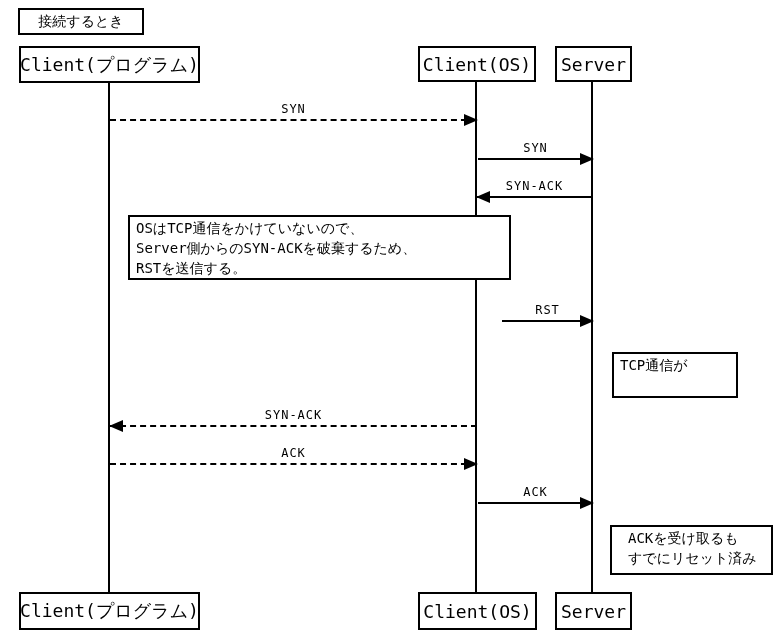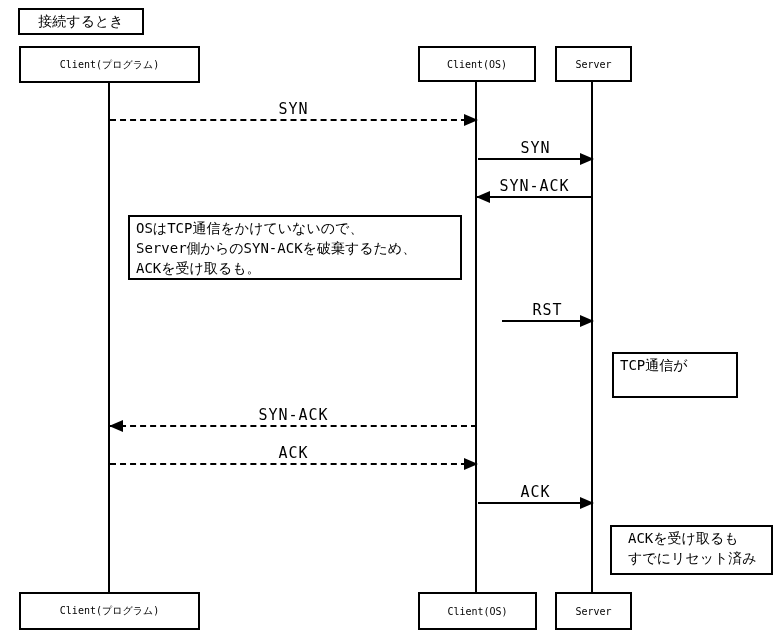--- a/index.html
+++ b/index.html
@@ -17,21 +17,21 @@
     overflow: hidden;
   }
   .box {
     position: absolute;
     border: 2px solid #000000;
     background: #ffffff;
     box-sizing: border-box;
     display: flex;
     align-items: center;
     justify-content: center;
-    font-size: 10px;
+    font-size: 18px;
     white-space: nowrap;
   }
   .note {
     position: absolute;
     border: 2px solid #000000;
     background: #ffffff;
     box-sizing: border-box;
     font-size: 14px;
     line-height: 20px;
     padding: 1px 6px;
@@ -43,21 +43,21 @@
     background: #000000;
   }
   .msg {
     position: absolute;
     box-sizing: border-box;
   }
   .msg-label {
     height: 19px;
     line-height: 19px;
     text-align: center;
-    font-size: 15px;
+    font-size: 12px;
     letter-spacing: 1px;
   }
   .msg-line {
     height: 0;
     border-top: 2px solid #000000;
   }
   .msg-line.dashed {
     border-top-style: dashed;
   }
   .arrowhead {
@@ -87,21 +87,21 @@
   #lifeline-program   { left: 108px; top: 83px;  height: 509px; }
   #lifeline-os        { left: 475px; top: 82px;  height: 510px; }
   #lifeline-server    { left: 591px; top: 82px;  height: 510px; }
   #msg-0 { left: 110px; top: 100px; width: 367px; }
   #msg-1 { left: 478px; top: 139px; width: 115px; }
   #msg-2 { left: 477px; top: 177px; width: 115px; }
   #msg-3 { left: 478px; top: 301px; width: 115px; padding-left: 24px; }
   #msg-4 { left: 110px; top: 406px; width: 367px; }
   #msg-5 { left: 110px; top: 444px; width: 367px; }
   #msg-6 { left: 478px; top: 483px; width: 115px; }
-  #note-os    { left: 128px; top: 215px; width: 334px; height: 65px; }
+  #note-os    { left: 128px; top: 215px; width: 383px; height: 65px; }
   #note-reset { left: 612px; top: 352px; width: 126px; height: 46px; }
   #note-ack   { left: 610px; top: 525px; width: 163px; height: 50px; padding-left: 16px; }
 </style>
 </head>
 <body>
 
 <div class="canvas">
 
   <div class="box" id="title-box">接続するとき</div>
 
@@ -151,21 +151,21 @@
 
   <div class="msg" id="msg-6">
     <div class="msg-label">ACK</div>
     <div class="msg-line"></div>
     <div class="arrowhead right"></div>
   </div>
 
   <div class="note" id="note-os">
     <div>OSはTCP通信をかけていないので、</div>
     <div>Server側からのSYN-ACKを破棄するため、</div>
-    <div>ACKを受け取るも。</div>
+    <div>RSTを送信する。</div>
   </div>
 
   <div class="note" id="note-reset">
     <div>TCP通信が</div>
   </div>
 
   <div class="note" id="note-ack">
     <div>ACKを受け取るも</div>
     <div>すでにリセット済み</div>
   </div>

